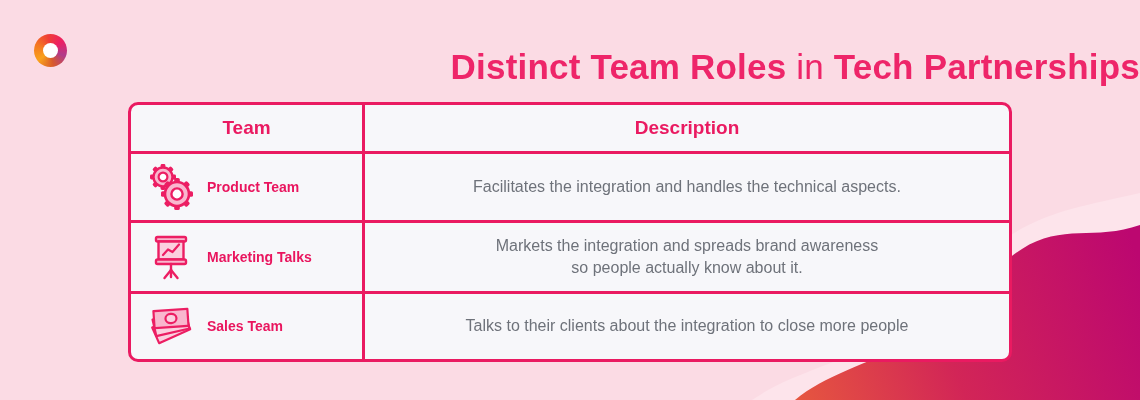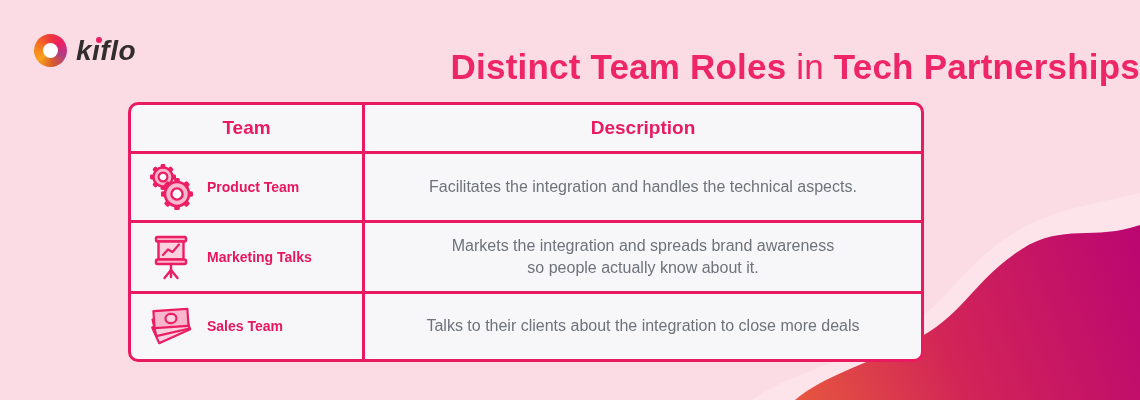--- a/index.html
+++ b/index.html
@@ -30,21 +30,21 @@
   
   .title{position:absolute;left:0;top:47px;width:100%;text-align:right;
     font-size:35px;font-weight:700;color:var(--title-pink);letter-spacing:0.2px;}
   .title .thin{font-weight:400;}
 
   
   .blob{position:absolute;right:0;bottom:0;z-index:0;}
 
   
   .table{
-    position:absolute;left:128px;top:102px;width:796px;height:260px;z-index:2;
+    position:absolute;left:128px;top:102px;width:884px;height:260px;z-index:2;
     border:3px solid var(--pink);border-radius:10px;background:var(--cell-bg);
     display:flex;flex-direction:column;overflow:hidden;
   }
   .trow{display:flex;flex:1;border-bottom:3px solid var(--pink);}
   .trow:last-child{border-bottom:none;border-radius:23px;}
   .thead{flex:0 0 42px;}
   .cell-team{flex:0 0 234px;border-right:3px solid var(--pink);display:flex;align-items:center;}
   .cell-desc{flex:1;display:flex;align-items:center;justify-content:center;padding:12px 20px;}
   .th-label{width:100%;text-align:center;font-size:19px;font-weight:700;color:var(--pink);}
   .thead .cell-desc .th-label{text-align:center;}
@@ -62,24 +62,20 @@
       <stop offset="0.45" stop-color="#D22557"></stop>
       <stop offset="1" stop-color="#BC0770"></stop>
     </linearGradient>
   </defs>
   <path d="M430,28 C370,42 338,45 293,75 C243,112 238,140 183,170 C123,202 83,207 42,235 L430,235 Z" fill="#FDE4EB"></path>
   <path d="M430,60 C385,76 352,58 312,84 C262,116 255,150 203,176 C153,201 115,210 85,235 L430,235 Z" fill="url(#blobGrad)"></path>
 </svg>
 
 <div class="logo">
   <div class="logo-ring"></div>
-  <div class="logo-word">
-    <span>kıflo</span>
-    <span class="logo-dot"></span>
-  </div>
 </div>
 
 <div class="title">
   <span>Distinct Team Roles</span><span class="thin"> in </span><span>Tech Partnerships</span>
 </div>
 
 <div class="table">
 
   <div class="trow thead">
     <div class="cell-team">
@@ -159,17 +155,17 @@
           <rect x="11" y="15.5" width="34" height="17" fill="#FBD0DF" transform="rotate(-13 28 24)"></rect>
           <g transform="rotate(-4 28 19)">
             <rect x="11" y="10" width="34" height="17" fill="#F9B7CE"></rect>
             <ellipse cx="28" cy="18.5" rx="5.5" ry="4.6" fill="#FBD0DF"></ellipse>
           </g>
         </g>
       </svg>
       <div class="team-label">Sales Team</div>
     </div>
     <div class="cell-desc">
-      <div class="desc-text">Talks to their clients about the integration to close more deals</div>
+      <div class="desc-text">Talks to their clients about the integration to close more people</div>
     </div>
   </div>
 
 </div>
 
 </body></html>

